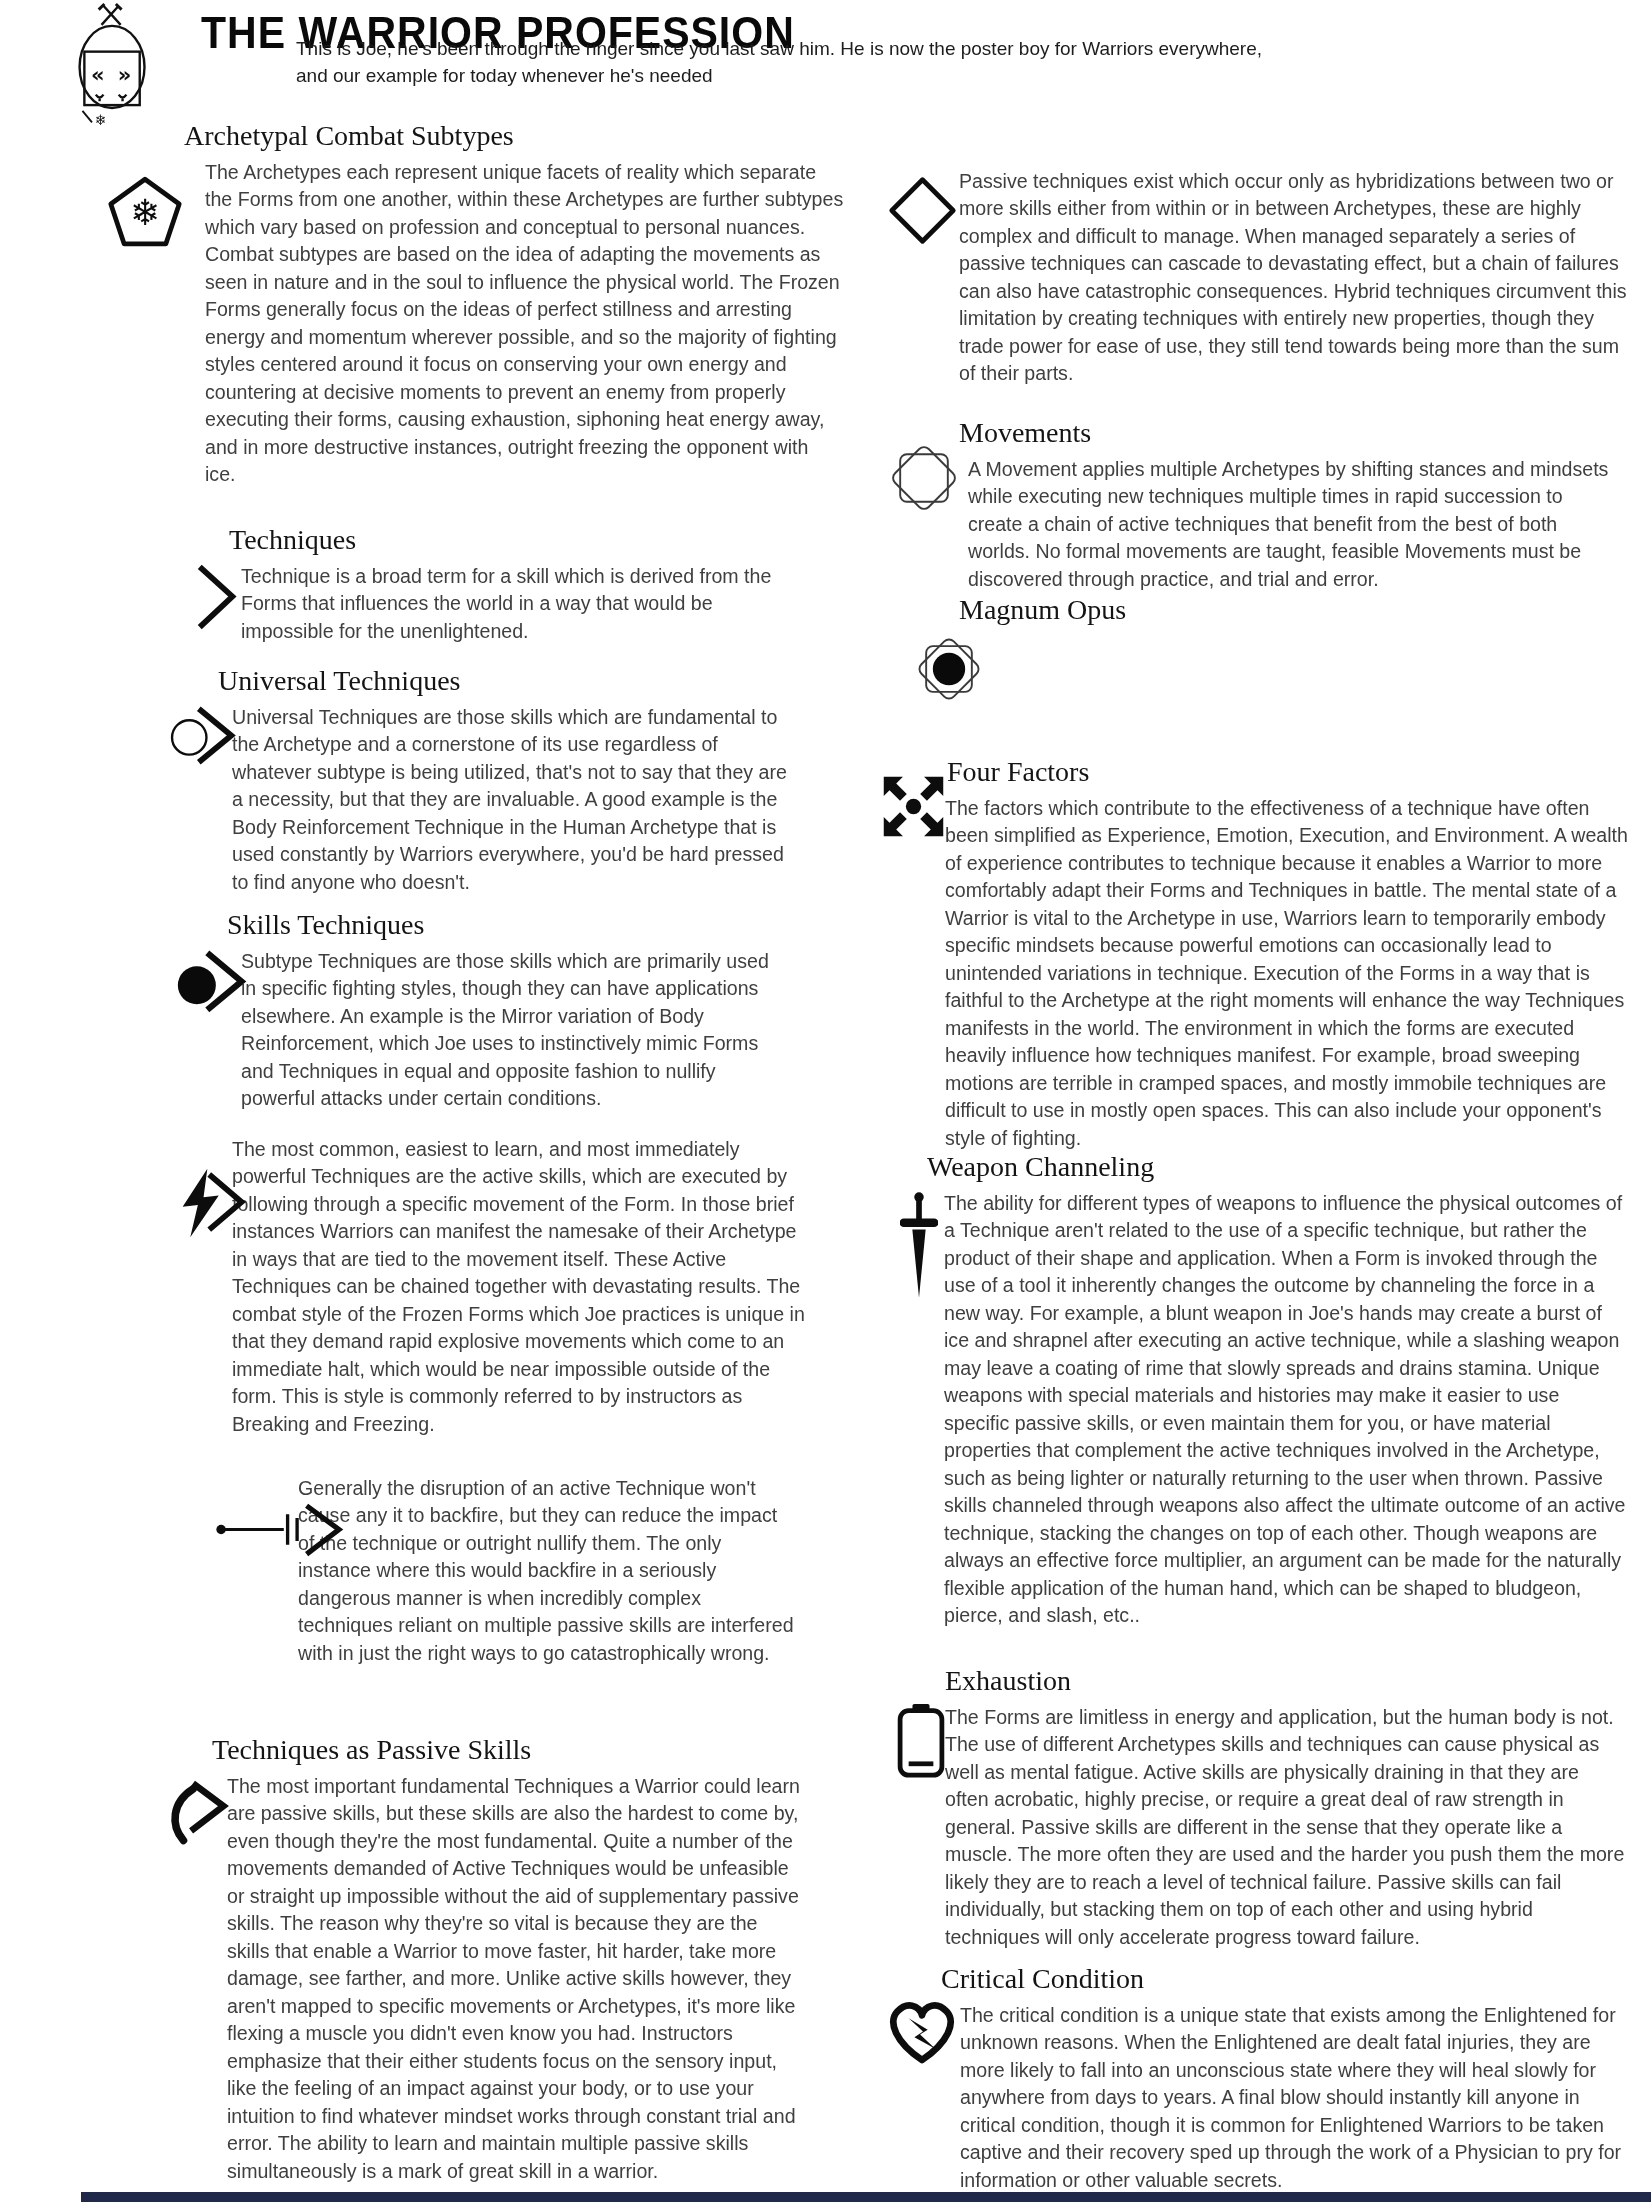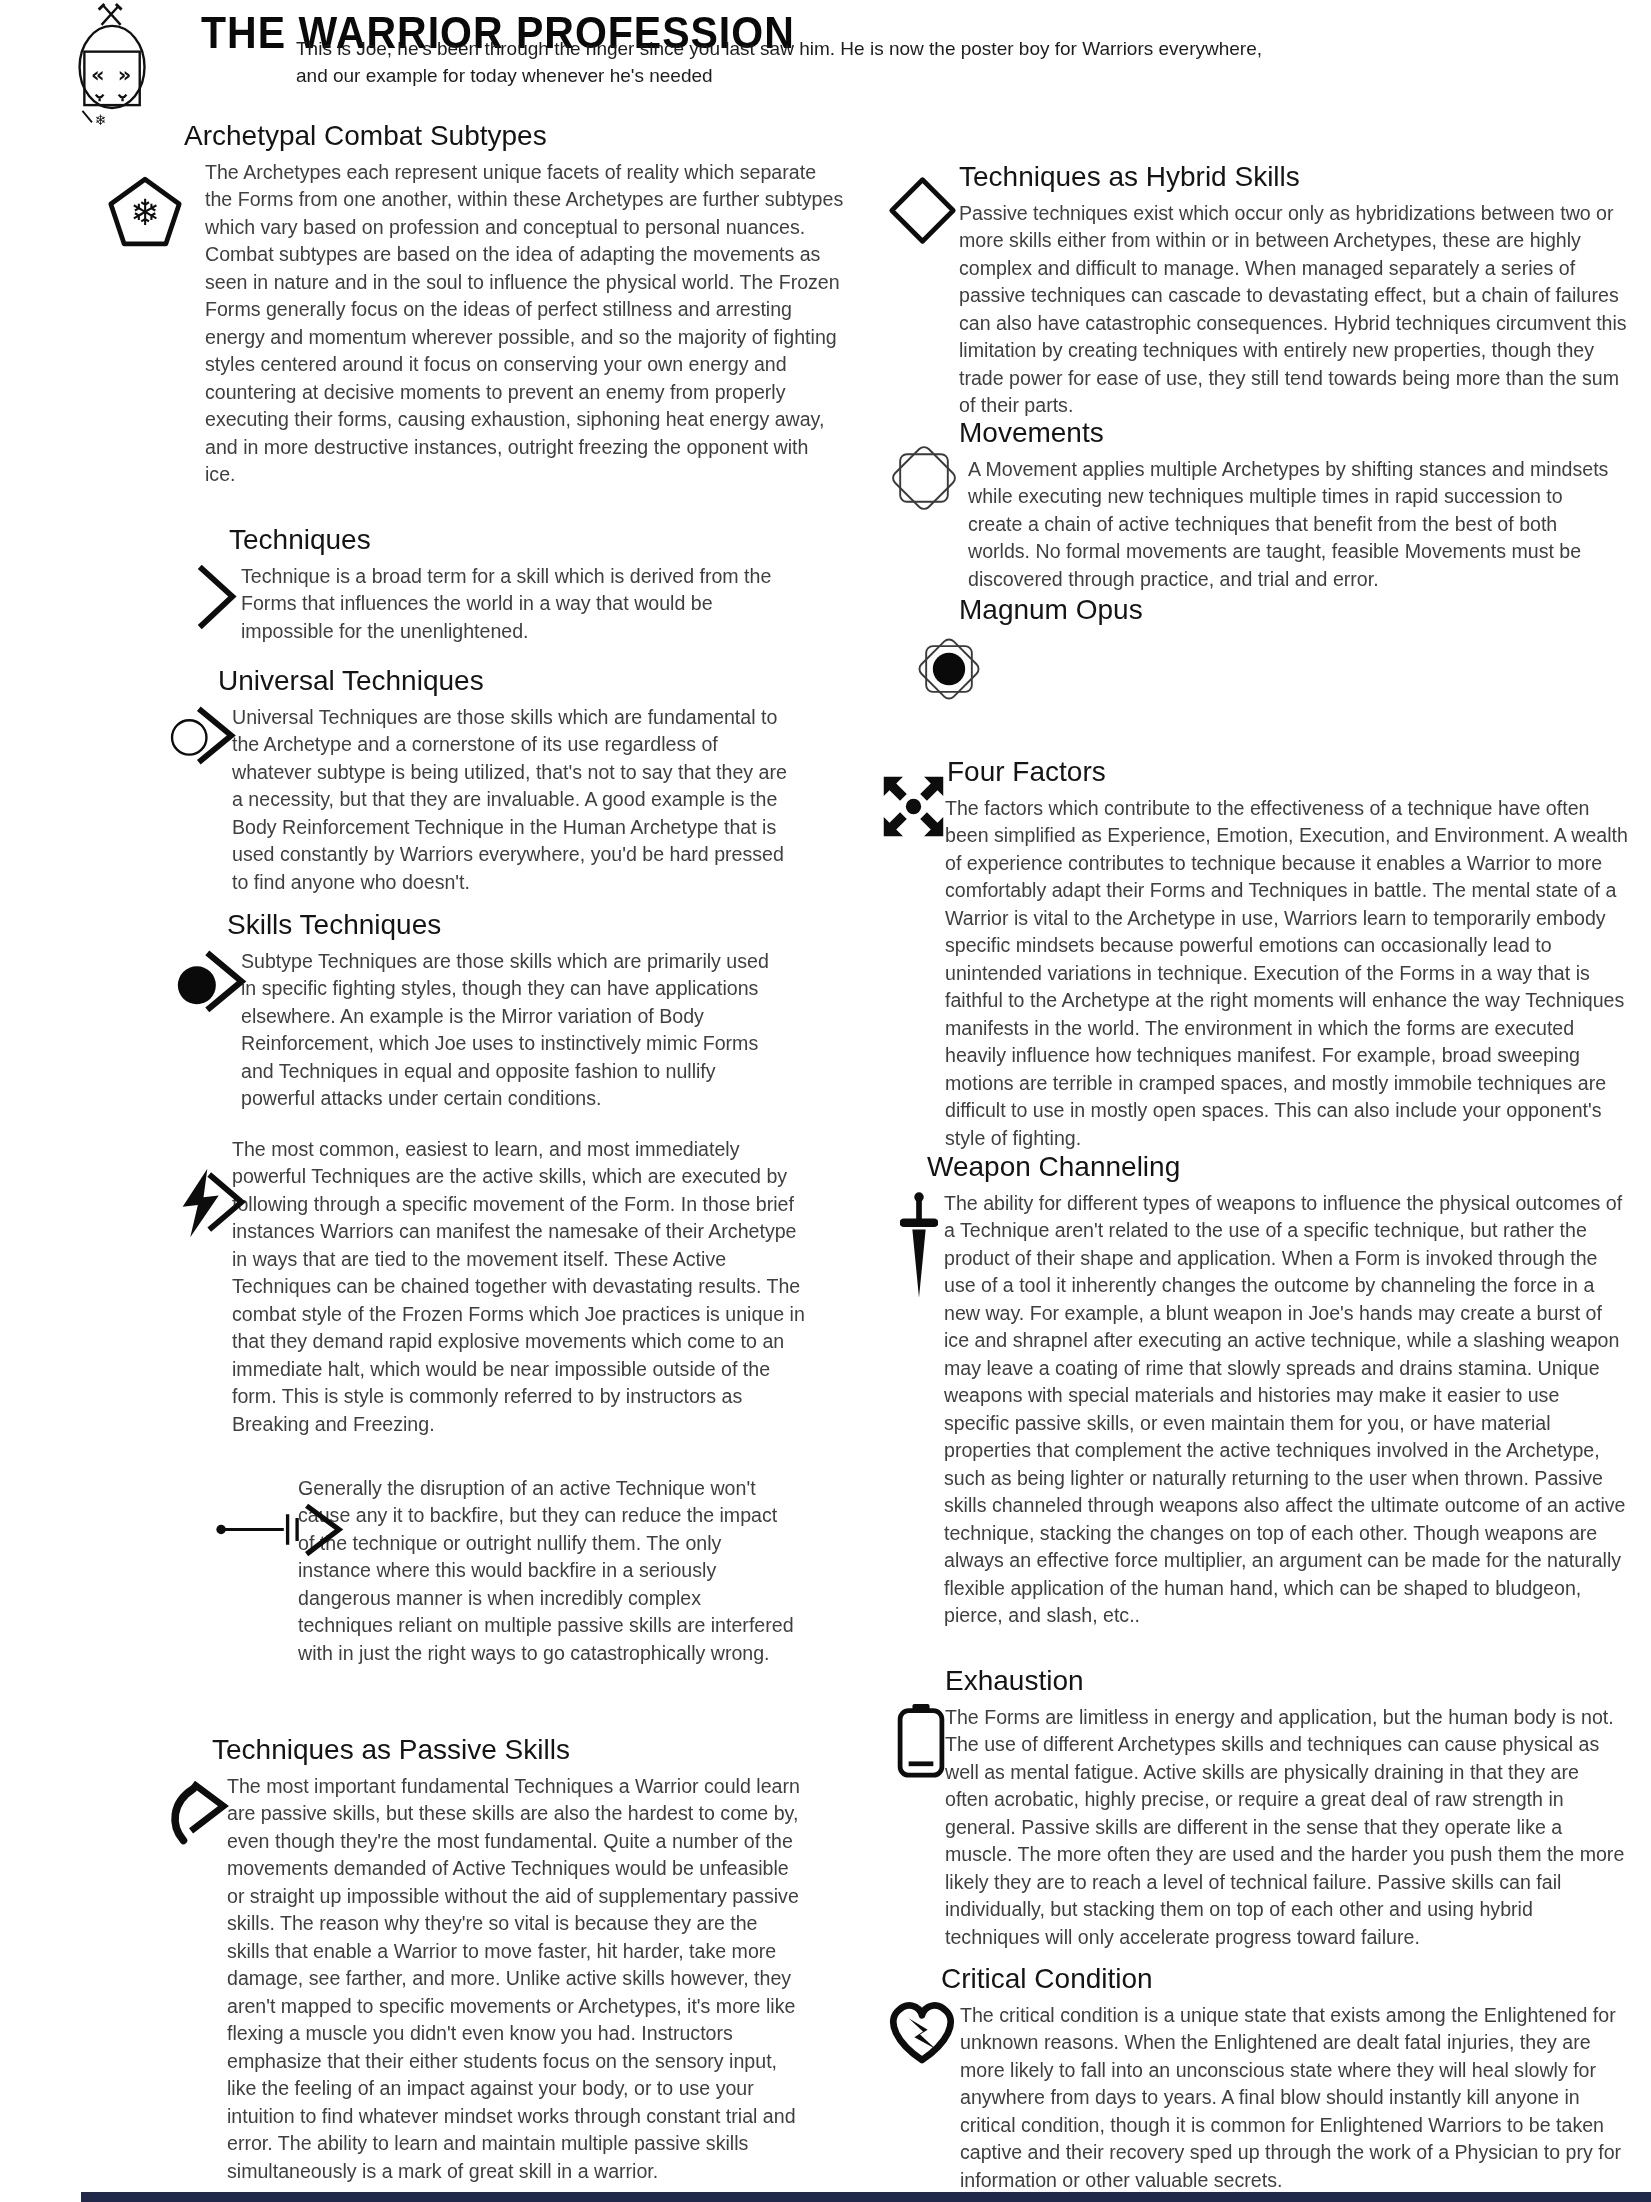--- a/index.html
+++ b/index.html
@@ -1,20 +1,20 @@
 <!DOCTYPE html>
 <html><head>
 <meta charset="utf-8">
 <style>
   html,body{margin:0;padding:0;background:#ffffff;}
   body{width:1652px;height:2202px;position:relative;font-family:"Liberation Sans",sans-serif;overflow:hidden;}
   .abs{position:absolute;}
   .page-title{font-family:"Liberation Sans",sans-serif;font-weight:900;font-size:41px;letter-spacing:1px;color:#0a0a0a;white-space:nowrap;transform:scaleY(1.08);transform-origin:top left;}
   .subtitle{font-size:19px;color:#1d1d1d;white-space:nowrap;}
-  .section h3{margin:0;font-family:Liberation Sans, sans-serif;font-weight:400;font-size:28px;color:#141414;white-space:nowrap;}
+  .section h3{margin:0;font-family:Liberation Serif, serif;font-weight:400;font-size:28px;color:#141414;white-space:nowrap;}
   .section p{margin:6.7px 0 0 0;font-size:19.6px;line-height:27.5px;color:#3f3f3f;}
   .icon{position:absolute;}
   .footer-bar{position:absolute;left:81px;right:0;bottom:0;height:9.6px;background:#20294a;}
   svg{display:block;}
 </style>
 </head>
 <body>
 
 <div class="abs" style="left:0;top:0;width:1652px;height:105px;">
   <span class="icon" style="left:69px;top:1.9px;">
@@ -112,21 +112,20 @@
   <h3 style="margin-left:90px;">Techniques as Passive Skills</h3>
   <p style="margin-left:105px;width:574px;">The most important fundamental Techniques a Warrior could learn are passive skills, but these skills are also the hardest to come by, even though they're the most fundamental. Quite a number of the movements demanded of Active Techniques would be unfeasible or straight up impossible without the aid of supplementary passive skills. The reason why they're so vital is because they are the skills that enable a Warrior to move faster, hit harder, take more damage, see farther, and more. Unlike active skills however, they aren't mapped to specific movements or Archetypes, it's more like flexing a muscle you didn't even know you had. Instructors emphasize that their either students focus on the sensory input, like the feeling of an impact against your body, or to use your intuition to find whatever mindset works through constant trial and error. The ability to learn and maintain multiple passive skills simultaneously is a mark of great skill in a warrior.</p>
 </div>
 
 <div class="section abs" style="left:887px;top:161px;width:755px;">
   <span class="icon" style="left:0;top:14.3px;">
     <svg width="71" height="71" viewBox="0 0 74 74">
       <polygon points="37,5 69,37 37,69 5,37" fill="none" stroke="#0d0d0d" stroke-width="5" stroke-linejoin="round"></polygon>
     </svg>
   </span>
-  <h3 style="margin-left:72px;">Techniques as Hybrid Skills</h3>
   <p style="margin-left:72px;width:679px;">Passive techniques exist which occur only as hybridizations between two or more skills either from within or in between Archetypes, these are highly complex and difficult to manage. When managed separately a series of passive techniques can cascade to devastating effect, but a chain of failures can also have catastrophic consequences. Hybrid techniques circumvent this limitation by creating techniques with entirely new properties, though they trade power for ease of use, they still tend towards being more than the sum of their parts.</p>
 </div>
 
 <div class="section abs" style="left:884px;top:417px;width:755px;">
   <span class="icon" style="left:0;top:21px;">
     <svg width="80" height="80" viewBox="0 0 84 84">
       <rect x="17" y="17" width="50" height="50" rx="7" fill="none" stroke="#3a3a3a" stroke-width="2"></rect>
       <rect x="17" y="17" width="50" height="50" rx="7" fill="none" stroke="#3a3a3a" stroke-width="2" transform="rotate(45 42 42)"></rect>
     </svg>
   </span>

